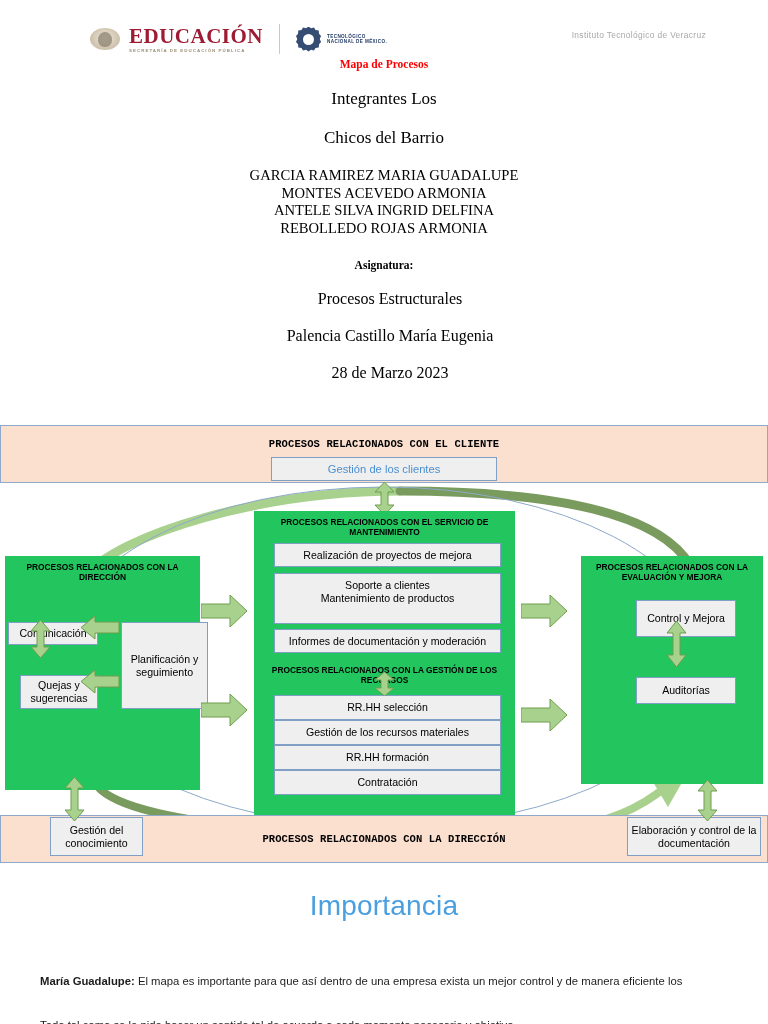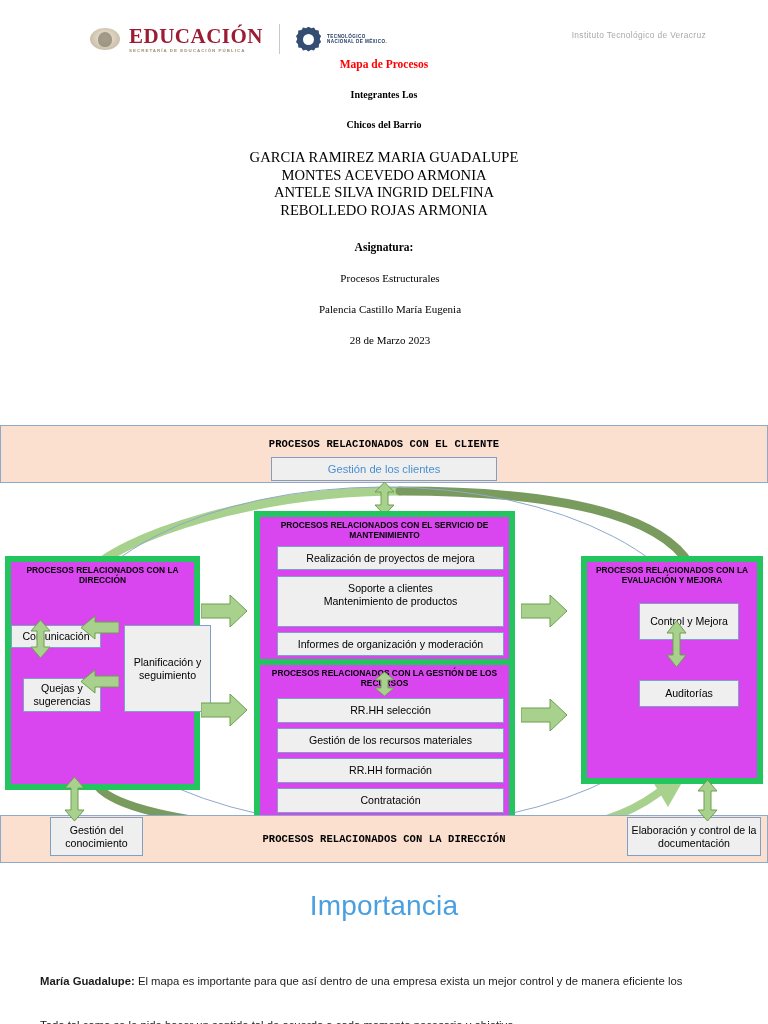--- a/index.html
+++ b/index.html
@@ -30,54 +30,54 @@
      opacity:.9;}
   .tec-gear .hole{position:absolute;left:7px;top:7px;width:11px;height:11px;border-radius:50%;background:#ffffff;}
   .tec-words{margin-left:6px;color:#1f3864;font-weight:bold;line-height:5.4px;}
   .tec-words div{font-size:4.6px;letter-spacing:.4px;}
   .inst-name{position:absolute;right:62px;top:12px;font-size:8.4px;color:#a9a9a9;letter-spacing:.35px;}
 
   
   .titles{position:absolute;left:0;top:58px;width:768px;text-align:center;
      font-family:"Liberation Serif", serif;color:#000;}
   .t-red{color:#ff0000;font-weight:bold;font-size:11.5px;margin:0 0 19px 0;}
-  .t-b{font-weight:bold;font-size:10px;margin:0 0 19px 0;}
+  .t-b{font-weight:normal;font-size:17px;margin:0 0 19px 0;}
   .names{font-size:14.6px;line-height:17.5px;margin:11px 0 0 0;}
   .t-b2{font-weight:bold;font-size:11.5px;margin:22px 0 0 0;}
-  .t-n{font-size:11px;margin:19px 0 0 12px;}
+  .t-n{font-size:16px;margin:19px 0 0 12px;}
 
   
   .diagram{position:absolute;left:0;top:425px;width:768px;height:438px;}
   .band{position:absolute;background:#fbe0d0;border:1px solid #8ea9c9;box-sizing:border-box;font-family:Liberation Mono, monospace;}
   .band-top{left:0;top:0;width:768px;height:58px;}
   .band-bottom{left:0;top:390px;width:768px;height:48px;}
   .band-title{text-align:center;font-weight:bold;font-size:10.5px;color:#000;letter-spacing:.1px;}
   .band-top .band-title{margin-top:12px;}
   .band-bottom .band-title{margin-top:17px;}
 
   .wbox{background:#efefef;border:1px solid #7f9fc4;box-sizing:border-box;
      display:flex;align-items:center;justify-content:center;text-align:center;
      font-size:10.6px;color:#000;line-height:13px;}
   .clientes-box{position:absolute;left:271px;top:32px;width:226px;height:24px;
      color:#4a8fd0;font-size:11.2px;background:#efefef;}
 
-  .group{position:absolute;background:#d946ef;border:6px solid #22c55e;box-sizing:border-box;}
+  .group{position:absolute;background:#22c55e;border:3px solid #22c55e;box-sizing:border-box;}
   .group-title{text-align:center;font-weight:bold;font-size:8.4px;color:#000;
      line-height:9.6px;padding:4px 6px 0 6px;}
 
   .g-dir{left:5px;top:131px;width:195px;height:234px;}
   .g-mant{left:254px;top:86px;width:261px;height:161px;}
   .g-rec{left:254px;top:234px;width:261px;height:162px;}
   .g-eval{left:581px;top:131px;width:182px;height:228px;}
 
   .mant-items{position:absolute;left:17px;top:29px;width:227px;}
   .mant-items .wbox{height:24px;margin-bottom:6px;}
   .mant-items .wbox.tall{height:51px;margin-bottom:5px;}
   .rec-items{position:absolute;left:17px;top:33px;width:227px;}
-  .rec-items .wbox{height:25px;margin-bottom:5px;}
+  .rec-items .wbox{height:25px;}
 
   .dir-comunicacion{position:absolute;left:0;top:63px;width:90px;height:23px;}
   .dir-quejas{position:absolute;left:12px;top:116px;width:78px;height:34px;}
   .dir-planif{position:absolute;left:113px;top:63px;width:87px;height:87px;}
 
   .eval-control{position:absolute;left:52px;top:41px;width:100px;height:37px;}
   .eval-audit{position:absolute;left:52px;top:118px;width:100px;height:27px;}
 
   .bot-left{position:absolute;left:50px;top:392px;width:93px;height:39px;}
   .bot-right{position:absolute;left:627px;top:392px;width:134px;height:39px;}
@@ -206,21 +206,21 @@
           <polygon points="0,12.5 14,1 14,7 38,7 38,18 14,18 14,24" fill="#a9d18e" stroke="#6f9e4e" stroke-width="1"></polygon>
         </svg>
     </div>
 
     <div class="group g-mant">
       <div class="group-title">PROCESOS RELACIONADOS CON EL SERVICIO DE MANTENIMIENTO</div>
       <div class="mant-items">
         <div class="wbox">Realización de proyectos de mejora</div>
         <div class="wbox tall">Mantenimiento de productos</div>
         <div class="wbox" style="margin-top:-56px;border:none;background:transparent;height:24px;">Soporte a clientes</div>
-        <div class="wbox" style="margin-top:32px">Informes de organización y moderación</div>
+        <div class="wbox" style="margin-top:32px">Informes de documentación y moderación</div>
       </div>
     </div>
 
     <div class="group g-rec">
       <div class="group-title">PROCESOS RELACIONADOS CON LA GESTIÓN DE LOS RECURSOS</div>
       <div class="rec-items">
         <div class="wbox">RR.HH selección</div>
         <div class="wbox">Gestión de los recursos materiales</div>
         <div class="wbox">RR.HH formación</div>
         <div class="wbox">Contratación</div>

